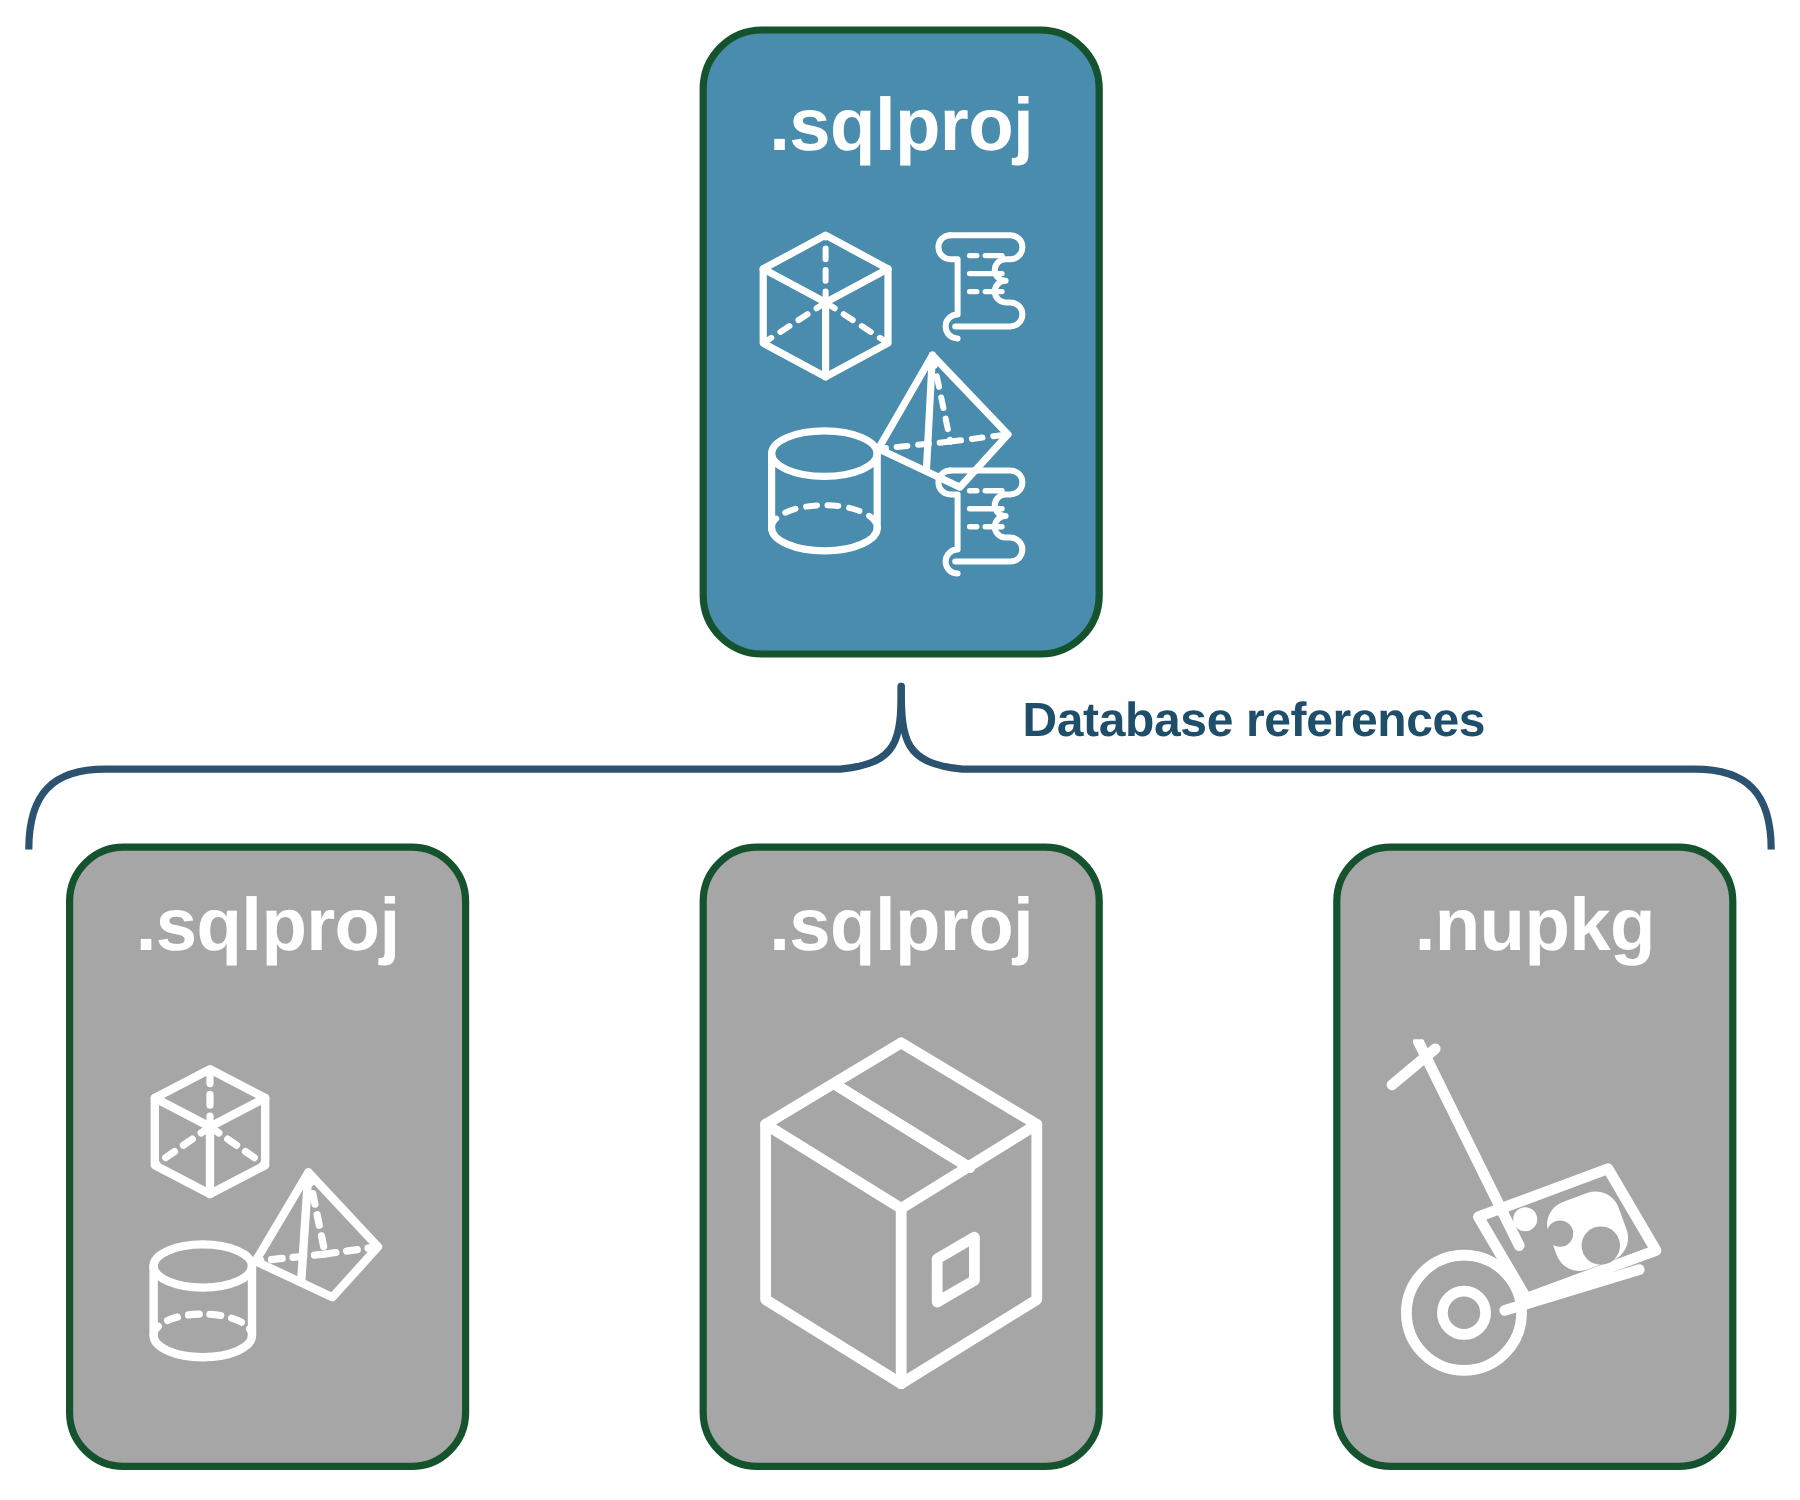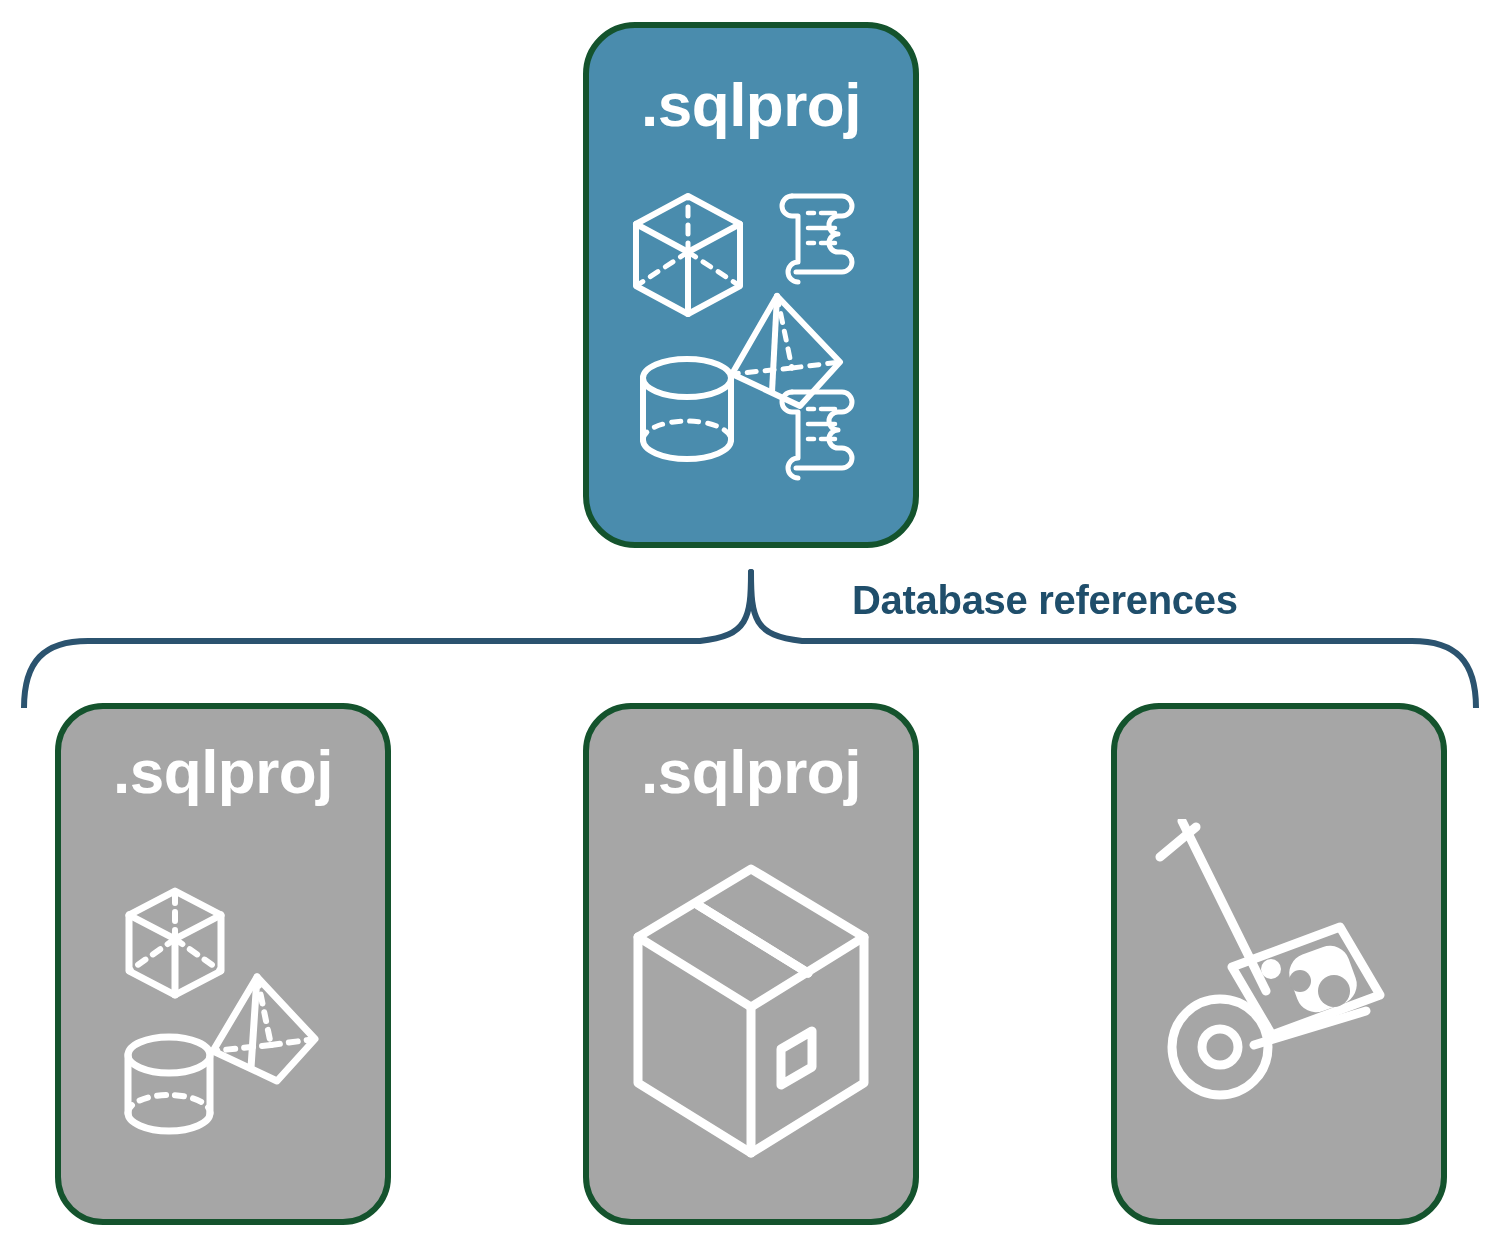--- a/index.html
+++ b/index.html
@@ -231,20 +231,21 @@
           <line x1="182" y1="112" x2="182" y2="112"></line>
           <polyline points="72,44 182,112"></polyline>
 
           <polygon points="155,188 186,170 186,206 155,224"></polygon>
         </g>
       </svg>
     </div>
   </div>
 
   <div class="card secondary" id="card-nupkg">
+    <div class="card-title">.nupkg</div>
     <div class="card-art">
       <svg width="250" height="290" viewBox="0 0 250 290">
         <g fill="none" stroke="#ffffff" stroke-width="9" stroke-linecap="round" stroke-linejoin="round">
 
           <line x1="6" y1="38" x2="42" y2="8"></line>
 
           <line x1="28" y1="2" x2="112" y2="172"></line>
 
           <line x1="100" y1="226" x2="212" y2="192"></line>
 

